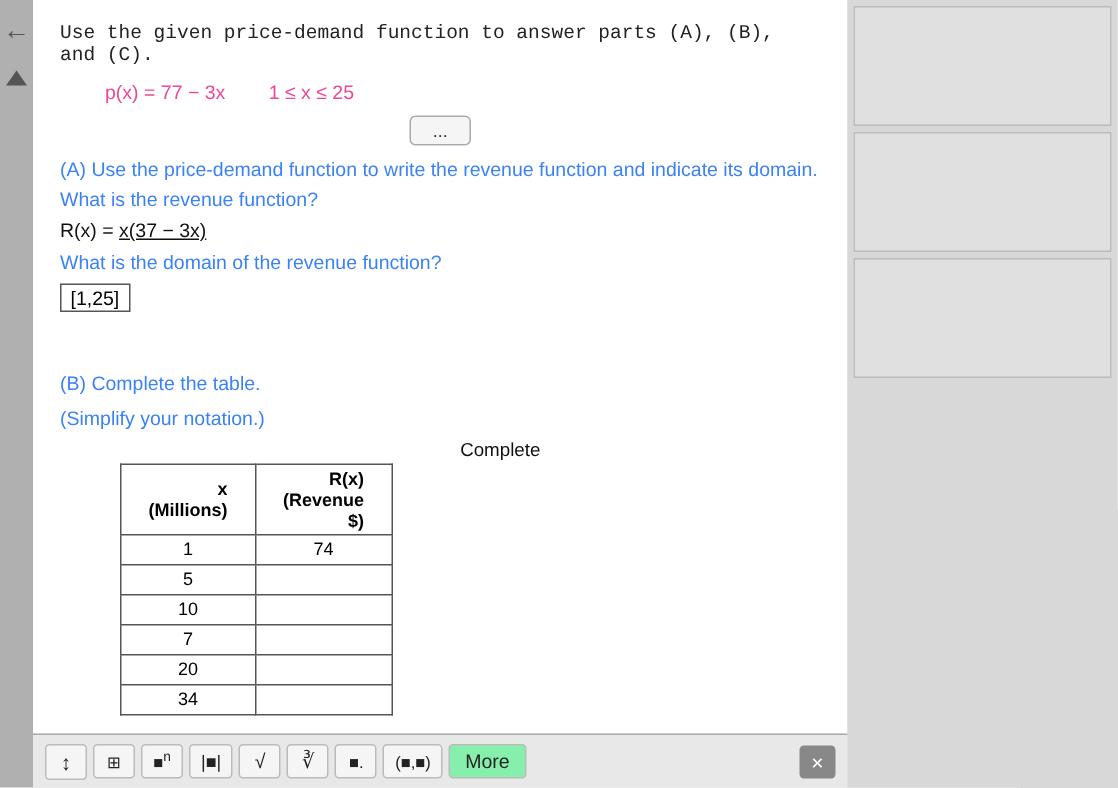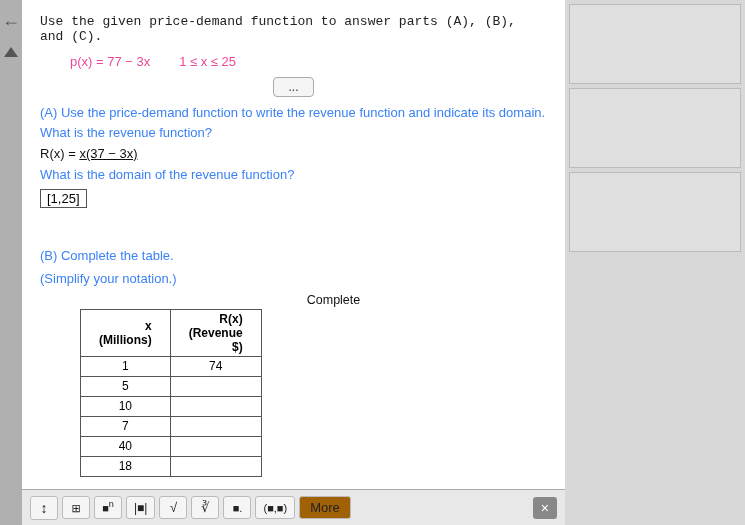--- a/index.html
+++ b/index.html
@@ -157,21 +157,21 @@
       border: 1px solid #bbb;
       border-radius: 3px;
       padding: 3px 7px;
       font-size: 13px;
       cursor: pointer;
       color: #222;
       min-width: 28px;
       text-align: center;
     }
     .toolbar-more {
-      background: #a16207;
+      background: #86efac;
       border: 1px solid #bbb;
       border-radius: 3px;
       padding: 3px 10px;
       font-size: 13px;
       cursor: pointer;
       color: #222;
     }
     .close-btn {
       background: #888;
       border: none;
@@ -252,25 +252,25 @@
           </tr>
           <tr>
             <td class="x-col">10</td>
             <td><input class="input-cell" type="text" value="" style=""></td>
           </tr>
           <tr>
             <td class="x-col">7</td>
             <td><input class="input-cell" type="text" value="" style=""></td>
           </tr>
           <tr>
-            <td class="x-col">40</td>
-            <td><input class="input-cell" type="text" value="" style=""></td>
-          </tr>
-          <tr>
-            <td class="x-col">18</td>
+            <td class="x-col">20</td>
+            <td><input class="input-cell" type="text" value="" style=""></td>
+          </tr>
+          <tr>
+            <td class="x-col">34</td>
             <td><input class="input-cell" type="text" value="" style=""></td>
           </tr>
         </tbody>
       </table>
     </div>
   </div>
 
   <div class="toolbar">
     <button class="toolbar-btn">
       <span style="font-size:14px;">↕</span>

